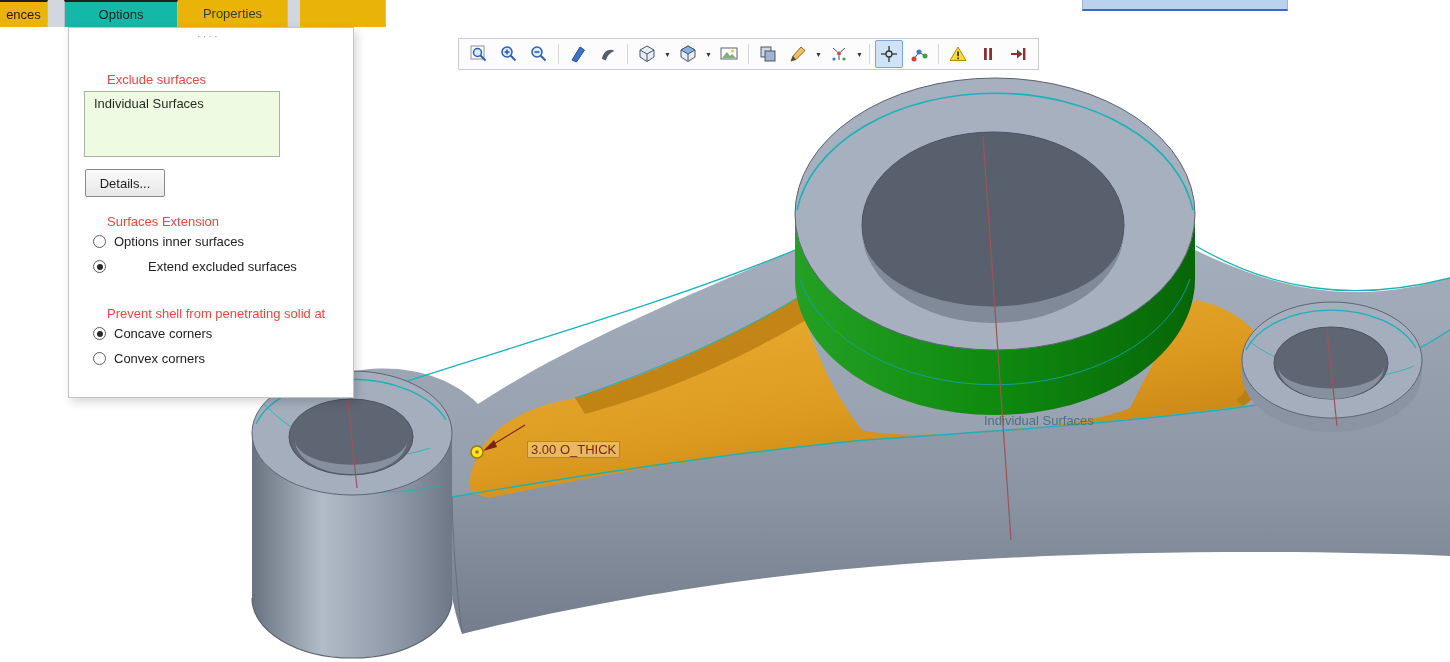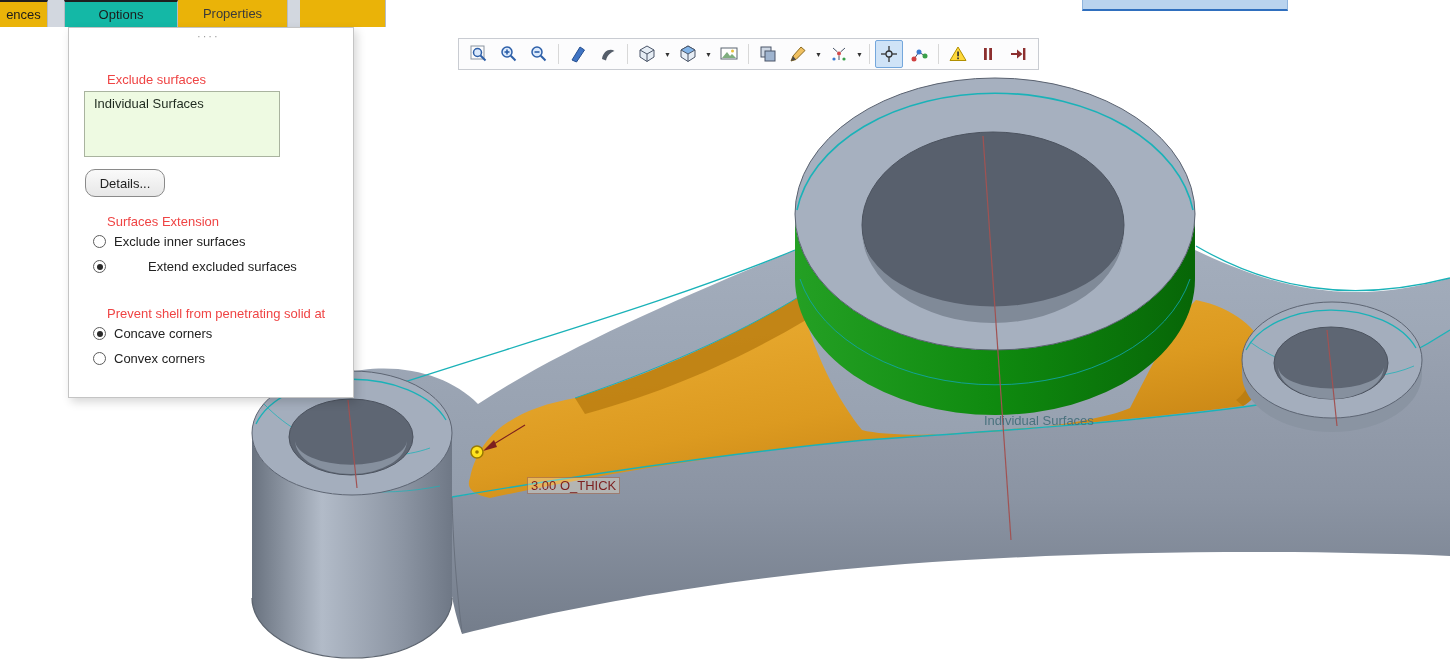--- a/index.html
+++ b/index.html
@@ -21,21 +21,21 @@
   
   .options-panel{position:absolute;left:68px;top:27px;width:284px;height:369px;background:#ffffff;
     border:1px solid #c4c4c4;box-shadow:3px 4px 9px rgba(0,0,0,.16);z-index:10;}
   .grip{position:absolute;left:128px;top:2px;color:#9a9a9a;font-size:11px;letter-spacing:2px;}
   .p-label{position:absolute;left:15px;font-size:13px;color:#ef4444;white-space:nowrap;margin-left:23px;}
   .lbl-exclude{top:44px;}
   .listbox{position:absolute;left:15px;top:63px;width:196px;height:66px;background:#eefae2;
     border:1px solid #a9b39f;box-sizing:border-box;overflow:hidden;}
   .list-item{font-size:13px;color:#1f2a1f;padding:4px 0 0 9px;white-space:nowrap;}
   .btn-details{position:absolute;left:16px;top:141px;width:78px;height:26px;font-size:13px;color:#222;
-    background:linear-gradient(#fafafa,#e7e7e7);border:1px solid #8a8a8a;border-radius:10px;
+    background:linear-gradient(#fafafa,#e7e7e7);border:1px solid #8a8a8a;border-radius:2px;
     display:flex;align-items:center;justify-content:center;cursor:default;}
   .lbl-surfext{top:186px;}
   .lbl-prevent{top:278px;}
   .radio-row{position:absolute;left:24px;display:flex;align-items:center;gap:8px;font-size:13px;color:#222;cursor:default;}
   .rr-inner{top:206px;}
   .rr-excluded{top:231px;gap:42px;}
   .rr-concave{top:298px;}
   .rr-convex{top:323px;}
   .radio{width:13px;height:13px;border:1px solid #5c5c5c;border-radius:50%;background:#fff;
     box-sizing:border-box;position:relative;flex:0 0 auto;}
@@ -47,21 +47,21 @@
     position:relative;border:1px solid transparent;border-radius:2px;cursor:default;}
   .icon-cell.pressed{background:#cfe3f7;border:1px solid #74a7dc;}
   .caret-cell{width:9px;height:26px;display:flex;align-items:center;justify-content:center;
     font-size:7px;color:#333;cursor:default;}
   .tsep{width:1px;height:20px;background:#d8d8d8;margin:0 3px;}
   
   .viewport{position:absolute;left:0;top:27px;width:1450px;height:635px;z-index:1;}
   .viewport svg{position:absolute;left:0;top:0;}
   .dim-annotation{position:absolute;left:527px;top:414px;font-size:13px;color:#7c1f1f;
     background:rgba(255,242,208,.35);border:1px solid rgba(130,55,30,.45);padding:0 3px;
-    white-space:nowrap;z-index:3;cursor:default;margin-top:36px;}
+    white-space:nowrap;z-index:3;cursor:default;}
   .floating-label{position:absolute;left:984px;top:386px;font-size:13px;color:#47707c;
     opacity:.95;white-space:nowrap;z-index:3;}
 </style>
 </head>
 <body>
 
 <div class="tabstrip">
   <div class="tab tab-ences">
       <span>ences</span>
     </div>
@@ -81,21 +81,21 @@
   <div class="grip">····</div>
   <div class="p-label lbl-exclude">Exclude surfaces</div>
   <div class="listbox">
     <div class="list-item">Individual Surfaces</div>
   </div>
   <div class="btn-details">Details...</div>
 
   <div class="p-label lbl-surfext">Surfaces Extension</div>
   <div class="radio-row rr-inner">
     <span class="radio"></span>
-    <span>Exclude inner surfaces</span>
+    <span>Options inner surfaces</span>
   </div>
   <div class="radio-row rr-excluded">
     <span class="radio checked"></span>
     <span>Extend excluded surfaces</span>
   </div>
 
   <div class="p-label lbl-prevent">Prevent shell from penetrating solid at</div>
   <div class="radio-row rr-concave">
     <span class="radio checked"></span>
     <span>Concave corners</span>

